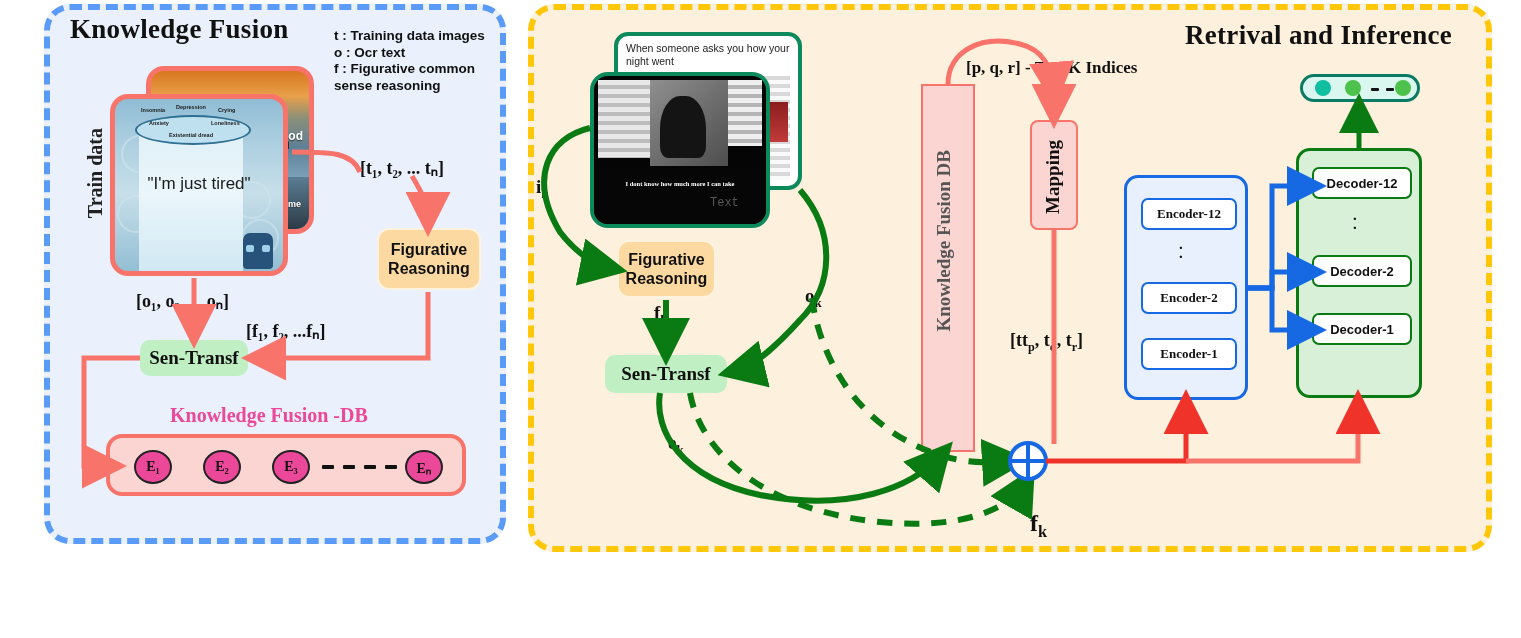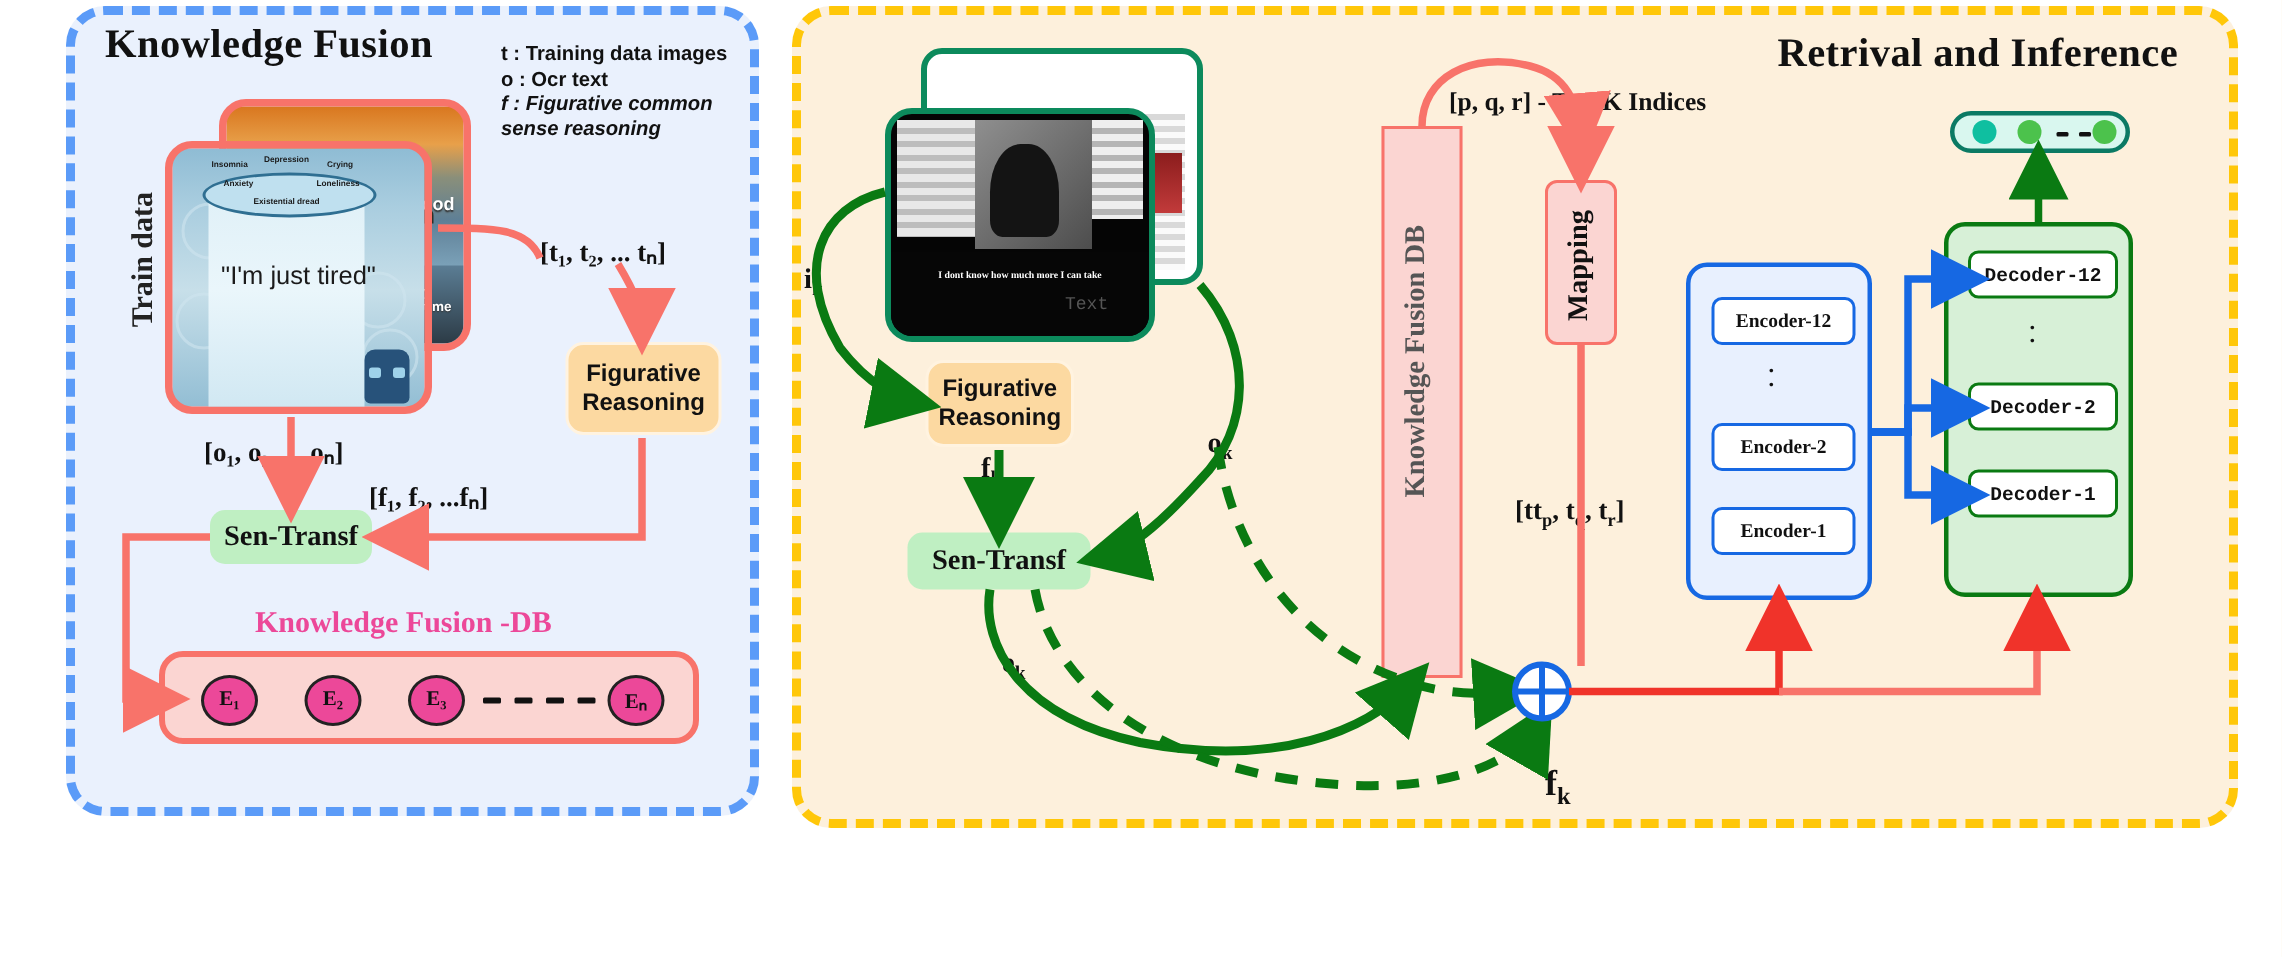--- a/index.html
+++ b/index.html
@@ -23,21 +23,21 @@
     font-family:"Liberation Serif", serif;font-weight:bold;color:#111;
     letter-spacing:.3px;white-space:nowrap;
   }
   #left-title{left:70px;top:14px;font-size:27px;}
   #right-title{left:1185px;top:20px;font-size:27px;}
 
   
   #legend{left:334px;top:28px;width:170px;font-family:"Liberation Sans",sans-serif;
           font-size:13.5px;font-weight:bold;color:#111;line-height:16.5px;}
   #legend div{white-space:nowrap;}
-  #legend div.wrap{white-space:normal;font-style:italic;}
+  #legend div.wrap{white-space:normal;}
 
   
   .vlabel{writing-mode:vertical-rl;transform:rotate(180deg);
           font-family:"Liberation Serif",serif;font-weight:bold;color:#222;}
 
   #train-data-label{left:84px;top:128px;font-size:20px;}
 
   
   .memecard{border-radius:18px;overflow:hidden;box-sizing:border-box;}
   #train-meme-back{
@@ -167,21 +167,21 @@
                  border:3px solid #1668E3;border-radius:14px;box-sizing:border-box;}
   #decoder-stack{left:1296px;top:148px;width:126px;height:250px;background:#D7F0D7;
                  border:3px solid #0A7A12;border-radius:14px;box-sizing:border-box;}
   .enc-item{position:absolute;left:14px;width:96px;height:32px;background:#fff;
             border:2px solid #1668E3;border-radius:7px;box-sizing:border-box;
             display:flex;align-items:center;justify-content:center;
             font-family:"Liberation Serif",serif;font-weight:bold;font-size:13px;color:#111;}
   .dec-item{position:absolute;left:13px;width:100px;height:32px;background:#fff;
             border:2px solid #0A7A12;border-radius:7px;box-sizing:border-box;
             display:flex;align-items:center;justify-content:center;
-            font-family:Liberation Mono, monospace;font-weight:bold;font-size:13px;color:#111;}
+            font-family:Liberation Sans, sans-serif;font-weight:bold;font-size:13px;color:#111;}
   .vdots{position:absolute;font-family:"Liberation Serif",serif;font-weight:bold;
          font-size:15px;color:#111;line-height:9px;text-align:center;}
 
   
   #out-capsule{left:1300px;top:74px;width:120px;height:28px;background:#D9F7EF;
                border:3px solid #0B7A64;border-radius:16px;box-sizing:border-box;}
   .odot{position:absolute;width:16px;height:16px;border-radius:50%;top:3px;}
 
   
   .flab{position:absolute;font-family:"Liberation Serif",serif;font-weight:bold;
@@ -249,20 +249,21 @@
 
 <div class="flab" style="left:360px;top:155px;font-size:18px;">[t₁, t₂, ... tₙ]</div>
 <div class="flab" style="left:136px;top:288px;font-size:18px;">[o₁, o₂, ... oₙ]</div>
 <div class="flab" style="left:246px;top:318px;font-size:18px;">[f₁, f₂, ...fₙ]</div>
 
 <div class="abs" id="right-panel"></div>
 
 <div class="abs panel-title" id="right-title">Retrival and Inference</div>
 
 <div class="abs" id="inf-meme-back">
+  <div class="cap">When someone asks you how your night went</div>
   <div class="photo"></div>
   <div class="redbit"></div>
 </div>
 <div class="abs" id="inf-meme-front">
   <div class="blinds"></div>
   <div class="wall"></div>
   <div class="blinds2"></div>
   <div class="person"></div>
   <div class="floor"></div>
   <div class="mtext">I dont know how much more I can take</div>

